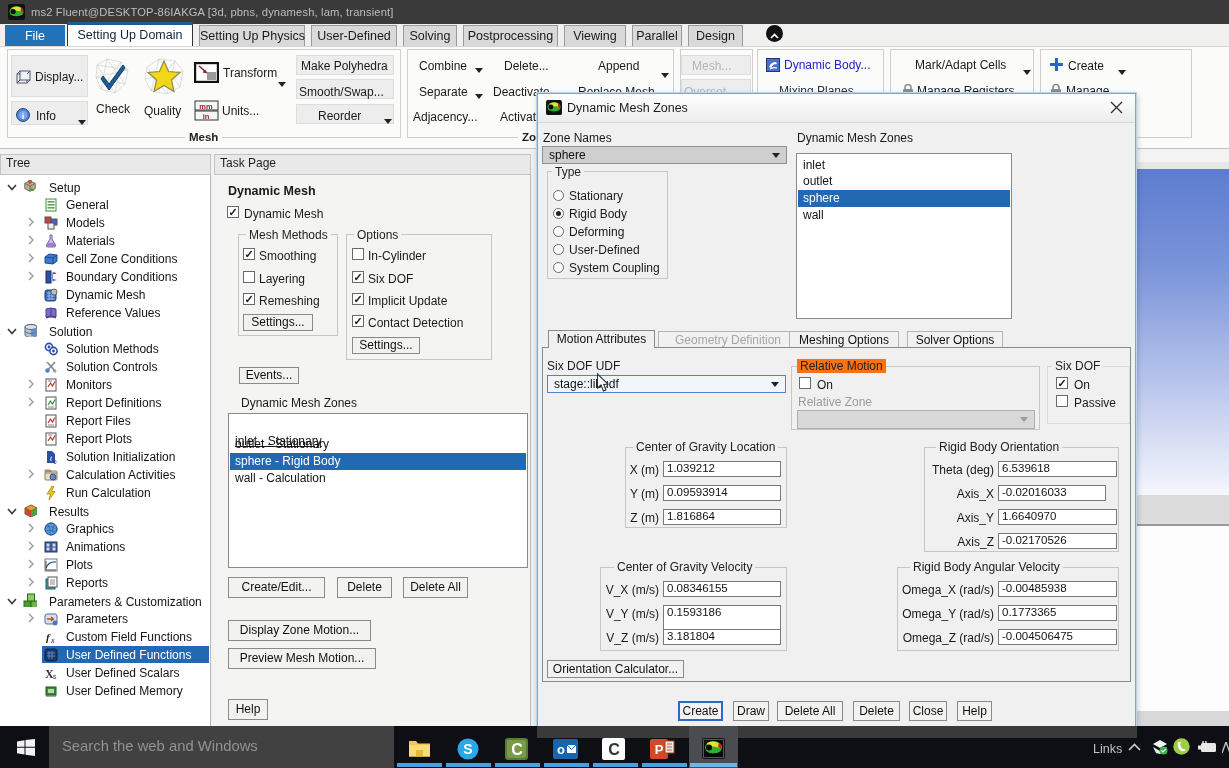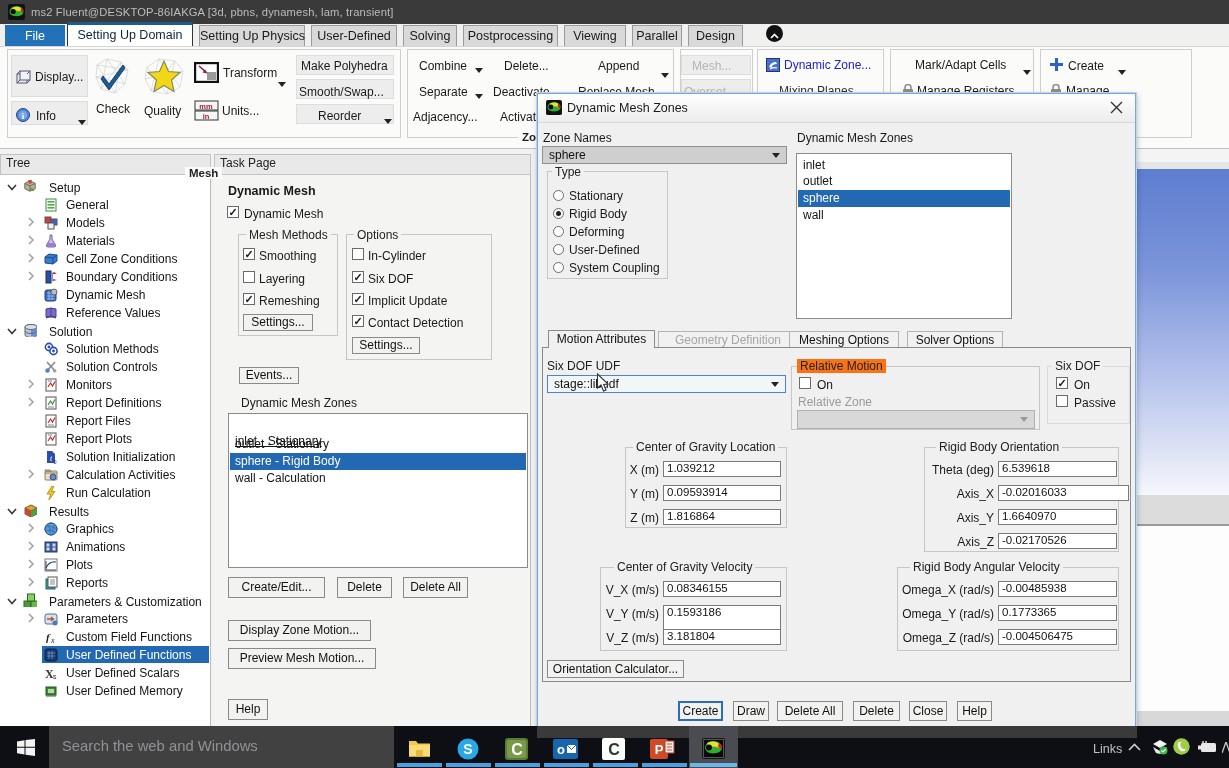--- a/index.html
+++ b/index.html
@@ -137,21 +137,21 @@
       <text x="12" y="18.5" font-size="7.5" font-weight="bold" fill="#a02030" text-anchor="middle">in</text>
     </svg>
 <div class="rbtn" style="left:222px;top:104px;">Units...</div>
 <div class="graybox" style="left:296px;top:55px;width:98px;height:20px;"></div>
 <div class="rbtn" style="left:301px;top:59px;">Make Polyhedra</div>
 <div class="graybox" style="left:296px;top:79px;width:98px;height:20px;"></div>
 <div class="rbtn" style="left:299px;top:85px;">Smooth/Swap...</div>
 <div class="graybox" style="left:296px;top:104px;width:98px;height:20px;"></div>
 <div class="rbtn" style="left:318px;top:109px;">Reorder</div>
 <div class="darr" style="left:384px;top:119px;"></div>
-<div class="rlabel" style="left:185px;top:131px;background:#fbfbfa;padding:0 4px;z-index:2;margin-top:36px;">Mesh</div>
+<div class="rlabel" style="left:185px;top:131px;background:#fbfbfa;padding:0 4px;z-index:2;">Mesh</div>
 
 <div class="rbtn" style="left:419px;top:59px;">Combine</div>
 <div class="darr" style="left:475px;top:68px;"></div>
 <div class="rbtn" style="left:419px;top:85px;">Separate</div>
 <div class="darr" style="left:475px;top:94px;"></div>
 <div class="rbtn" style="left:413px;top:110px;">Adjacency...</div>
 <div class="rbtn" style="left:504px;top:59px;">Delete...</div>
 <div class="rbtn" style="left:493px;top:85px;">Deactivate</div>
 <div class="rbtn" style="left:500px;top:110px;">Activate...</div>
 <div class="rbtn" style="left:598px;top:59px;">Append</div>
@@ -162,21 +162,21 @@
 <div class="graybox" style="left:681px;top:55px;width:70px;height:20px;"></div>
 <div class="rbtn grayed" style="left:692px;top:59px;">Mesh...</div>
 <div class="graybox" style="left:681px;top:79px;width:70px;height:20px;"></div>
 <div class="rbtn grayed" style="left:684px;top:85px;">Overset</div>
 
 <svg class="abs" style="left:766px;top:58px" width="14" height="14">
       <rect x="0.5" y="0.5" width="13" height="13" fill="#4a6fd0" stroke="#22386a"></rect>
       <path d="M3 9 Q5 4 10 4 L11 6 Q6 6 5.5 10 Z" fill="#fff"></path>
       <path d="M4 11 Q8 9 11 10" stroke="#fff" stroke-width="1.2" fill="none"></path>
     </svg>
-<div class="rbtn" style="left:784px;top:58px;color:#2222cc;">Dynamic Zone...</div>
+<div class="rbtn" style="left:784px;top:58px;color:#2222cc;">Dynamic Body...</div>
 <div class="rbtn" style="left:779px;top:84px;color:#333;">Mixing Planes</div>
 
 <div class="rbtn" style="left:915px;top:58px;">Mark/Adapt Cells</div>
 <div class="darr" style="left:1023px;top:70px;"></div>
 <svg class="abs" style="left:902px;top:84px" width="12" height="12">
       <rect x="1" y="5" width="10" height="6" rx="1" fill="#8d8d8d"></rect>
       <path d="M3 5 V3.5 A3 3 0 0 1 9 3.5 V5" stroke="#8d8d8d" stroke-width="1.6" fill="none"></path>
     </svg>
 <div class="rbtn" style="left:917px;top:84px;">Manage Registers</div>
 
@@ -541,21 +541,21 @@
 <div class="field" style="left:663px;top:461px;width:118px;height:16px;">1.039212</div>
 <div class="lbl" style="left:595px;top:487px;width:64px;text-align:right;">Y (m)</div>
 <div class="field" style="left:663px;top:485px;width:118px;height:16px;">0.09593914</div>
 <div class="lbl" style="left:595px;top:511px;width:64px;text-align:right;">Z (m)</div>
 <div class="field" style="left:663px;top:509px;width:118px;height:16px;">1.816864</div>
 <div class="group" style="left:924px;top:447px;width:195px;height:105px;"></div>
 <div class="glabel" style="left:936px;top:440px;background:#f0f0f0;">Rigid Body Orientation</div>
 <div class="lbl" style="left:900px;top:463px;width:94px;text-align:right;">Theta (deg)</div>
 <div class="field" style="left:998px;top:461px;width:119px;height:16px;">6.539618</div>
 <div class="lbl" style="left:900px;top:487px;width:94px;text-align:right;">Axis_X</div>
-<div class="field" style="left:998px;top:485px;width:131px;height:16px;">-0.02016033</div>
+<div class="field" style="left:998px;top:485px;width:108px;height:16px;">-0.02016033</div>
 <div class="lbl" style="left:900px;top:511px;width:94px;text-align:right;">Axis_Y</div>
 <div class="field" style="left:998px;top:509px;width:119px;height:16px;">1.6640970</div>
 <div class="lbl" style="left:900px;top:535px;width:94px;text-align:right;">Axis_Z</div>
 <div class="field" style="left:998px;top:533px;width:119px;height:16px;">-0.02170526</div>
 <div class="group" style="left:600px;top:567px;width:187px;height:84px;"></div>
 <div class="glabel" style="left:614px;top:560px;background:#f0f0f0;">Center of Gravity Velocity</div>
 <div class="lbl" style="left:575px;top:583px;width:84px;text-align:right;">V_X (m/s)</div>
 <div class="field" style="left:663px;top:581px;width:118px;height:16px;">0.08346155</div>
 <div class="lbl" style="left:575px;top:607px;width:84px;text-align:right;">V_Y (m/s)</div>
 <div class="field" style="left:663px;top:605px;width:118px;height:28px;">0.1593186</div>

